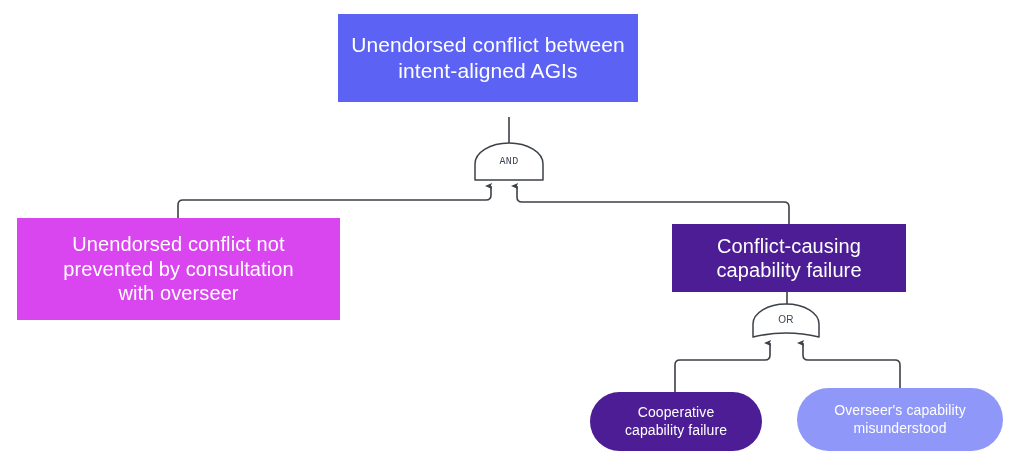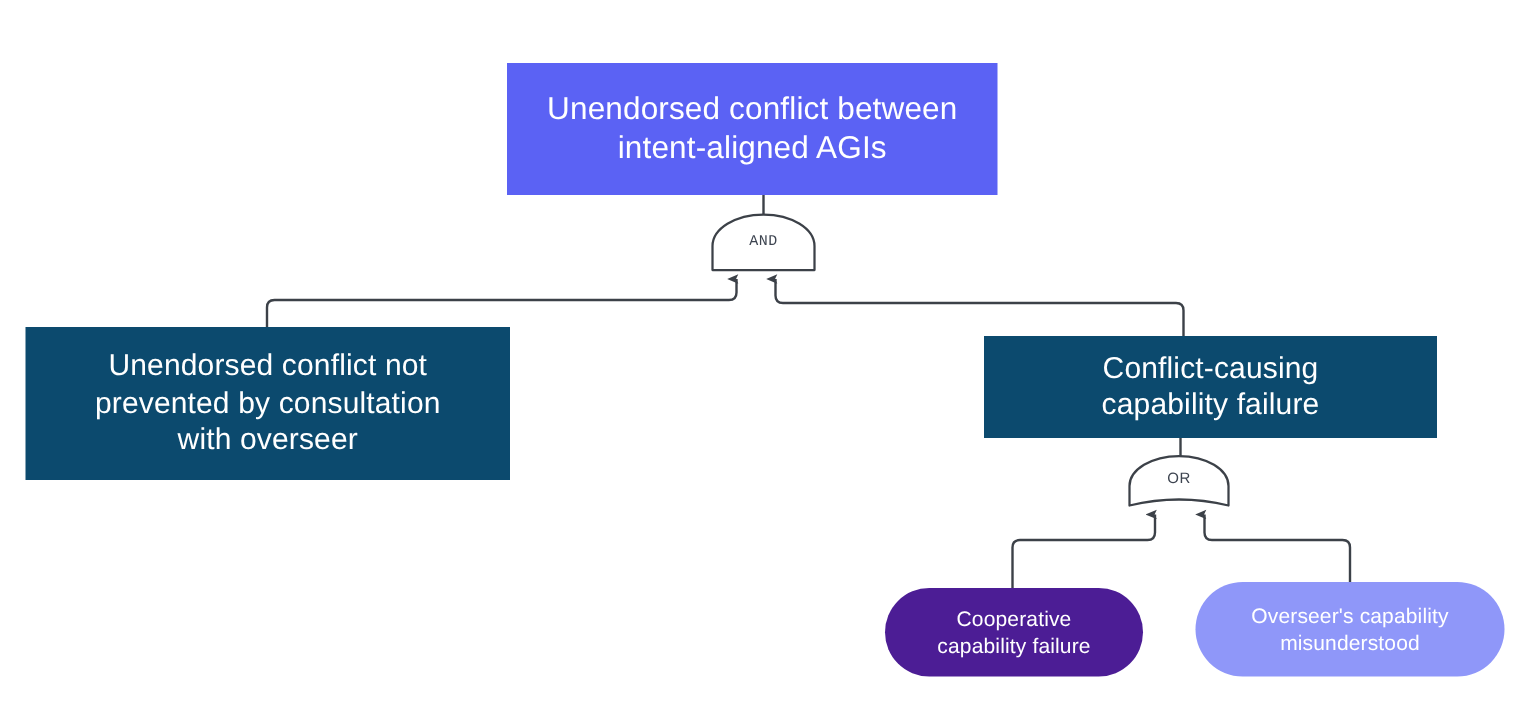--- a/index.html
+++ b/index.html
@@ -39,42 +39,42 @@
   }
   .node-text {
     display: block;
     white-space: pre-line;
     padding: 0 8px;
   }
 
   
   #node-top {
     left: 338px;
-    top: 42px;
-    width: 327px;
+    top: 14px;
+    width: 300px;
     height: 88px;
     background: #5B62F4;
     font-size: 21px;
   }
 
   
   #node-left {
     left: 17px;
     top: 218px;
     width: 323px;
     height: 102px;
-    background: #0c4a6e;
+    background: #d946ef;
     font-size: 20px;
   }
   #node-right {
-    left: 656px;
+    left: 672px;
     top: 224px;
-    width: 302px;
+    width: 234px;
     height: 68px;
-    background: #0c4a6e;
+    background: #4c1d95;
     font-size: 20px;
   }
 
   
   #node-basic-1 {
     left: 590px;
     top: 392px;
     width: 172px;
     height: 59px;
     background: #4c1d95;

